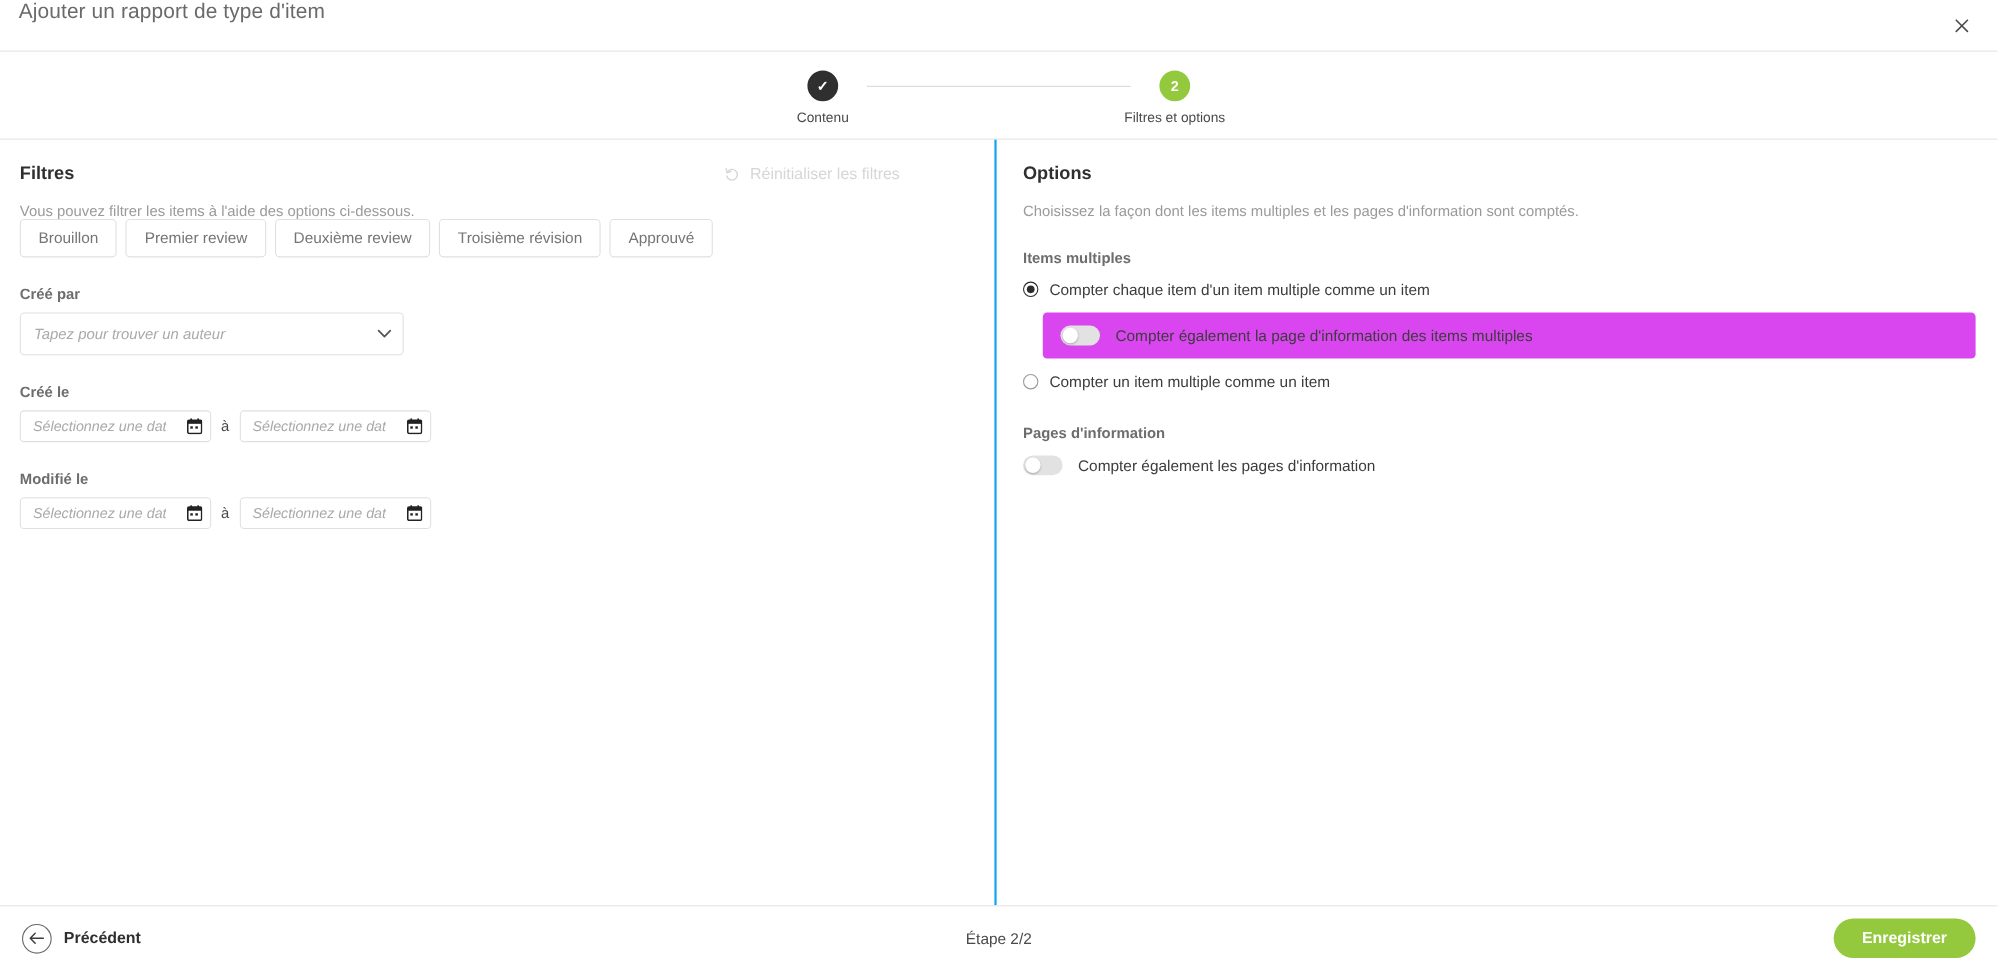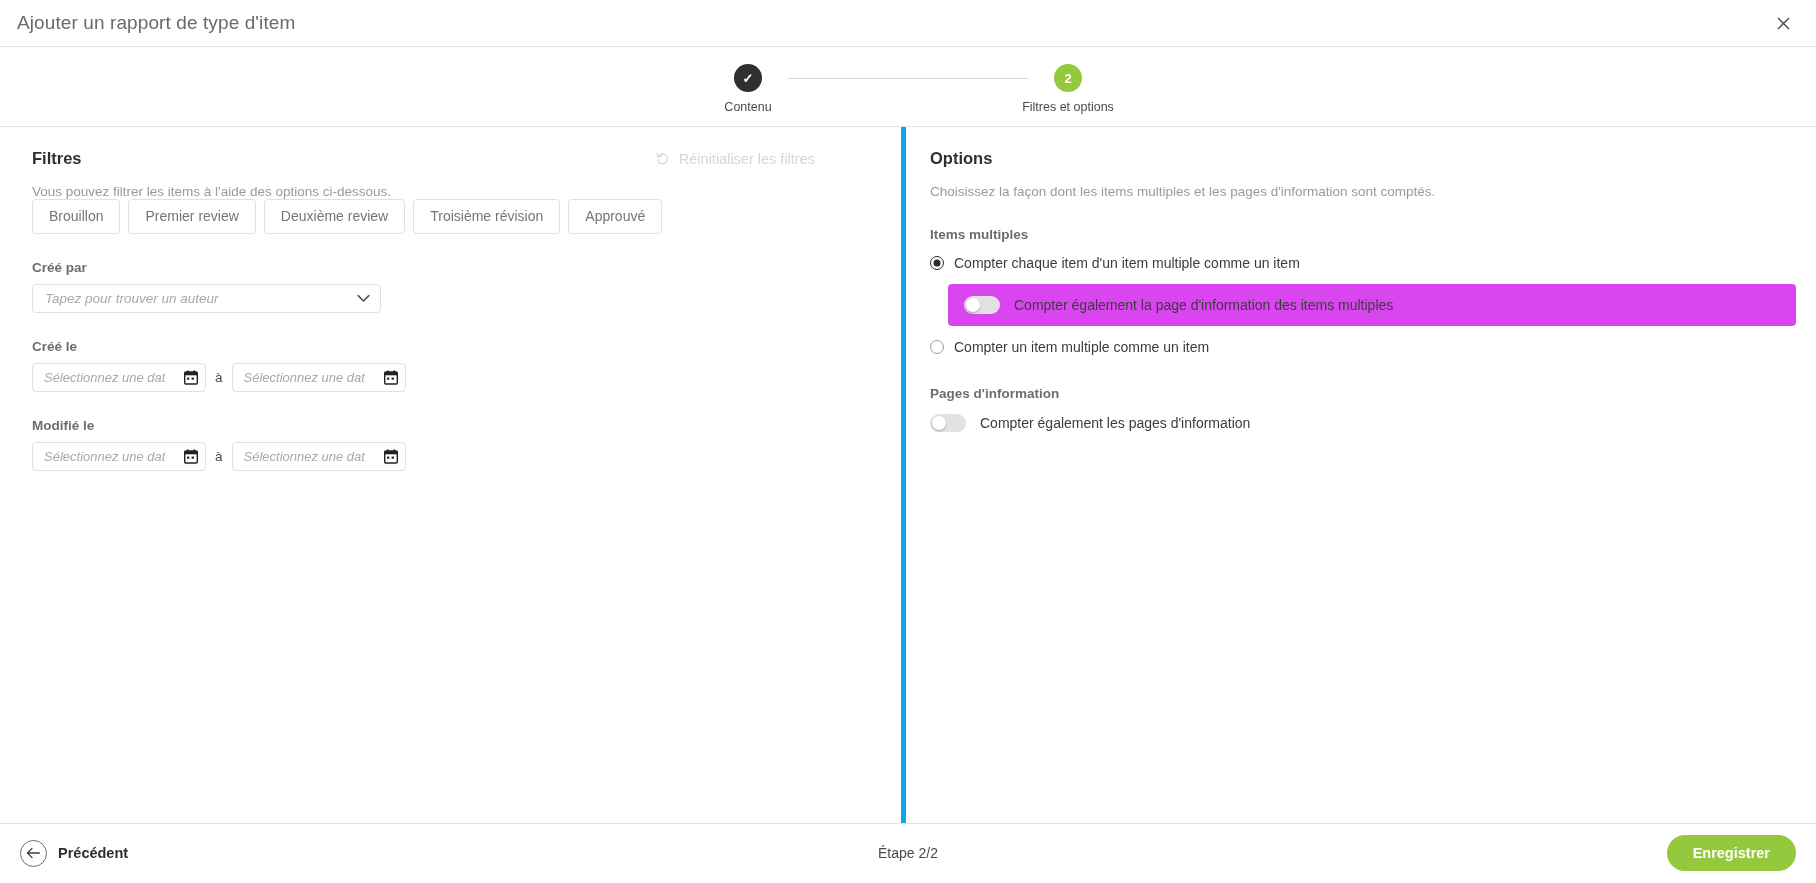--- a/index.html
+++ b/index.html
@@ -10,21 +10,21 @@
     font-family: "Liberation Sans", sans-serif;
     color: #3c3c3c;
     overflow: hidden;
   }
 
   
   .titlebar {
     height: 47px;
     width: 100%;
     display: flex;
-    align-items: center;
+    align-items: flex-start;
     border-bottom: 1px solid #e4e4e4;
     position: relative;
   }
   .titlebar-title {
     font-size: 19px;
     color: #6a6a6a;
     font-weight: 400;
     padding-left: 17px;
     letter-spacing: .1px;
   }
@@ -95,22 +95,22 @@
 
   
   .body-area {
     display: flex;
     height: 696px;
     width: 100%;
   }
   .panel-left {
     width: 906px;
     flex: 0 0 906px;
-    padding: 22px 20px 0 32px;
-    border-right: 5px solid #0ea5e9;
+    padding: 22px 20px 0 18px;
+    border-right: 2px solid #0ea5e9;
     position: relative;
   }
   .panel-right {
     flex: 1 1 auto;
     padding: 22px 20px 0 24px;
   }
 
   .panel-head {
     display: flex;
     align-items: center;
@@ -155,21 +155,21 @@
     font-size: 14px;
     color: #757575;
     cursor: pointer;
     white-space: nowrap;
     line-height: 1.2;
   }
 
   
   .select-box {
     width: 349px;
-    height: 29px;
+    height: 39px;
     border: 1px solid #e0e0e0;
     border-radius: 4px;
     background: #fff;
     display: flex;
     align-items: center;
     justify-content: space-between;
     padding: 0 10px 0 12px;
     cursor: pointer;
   }
   .select-placeholder {

